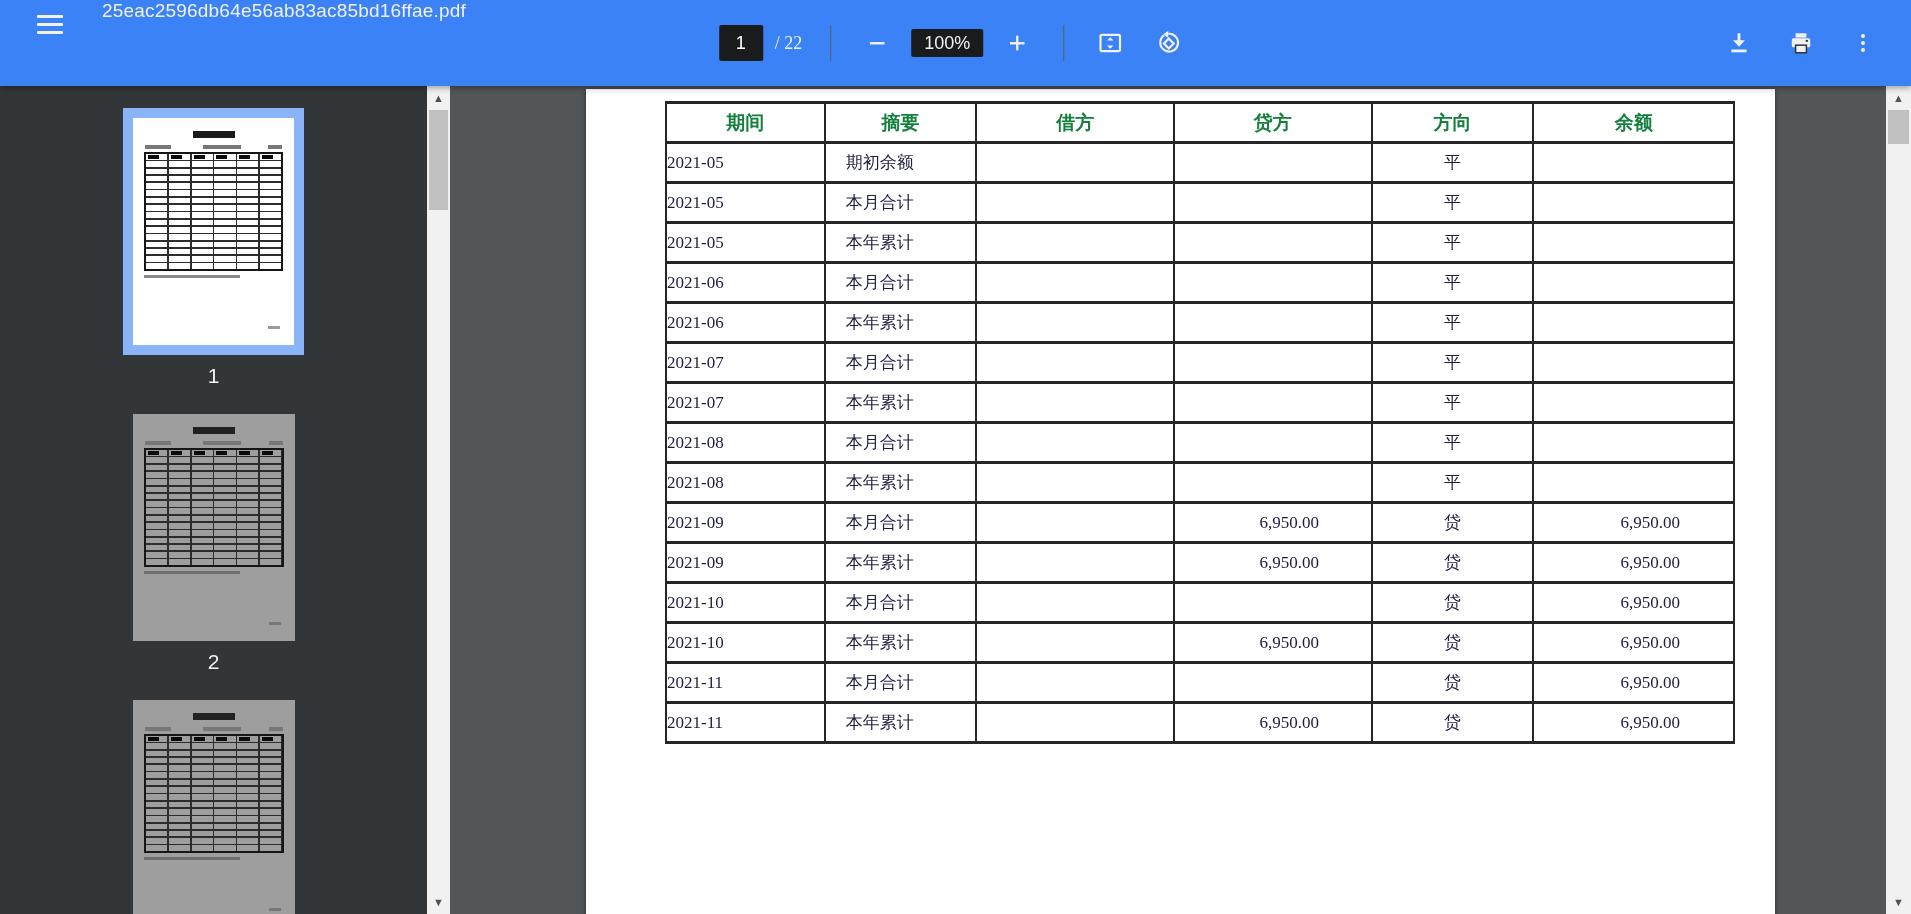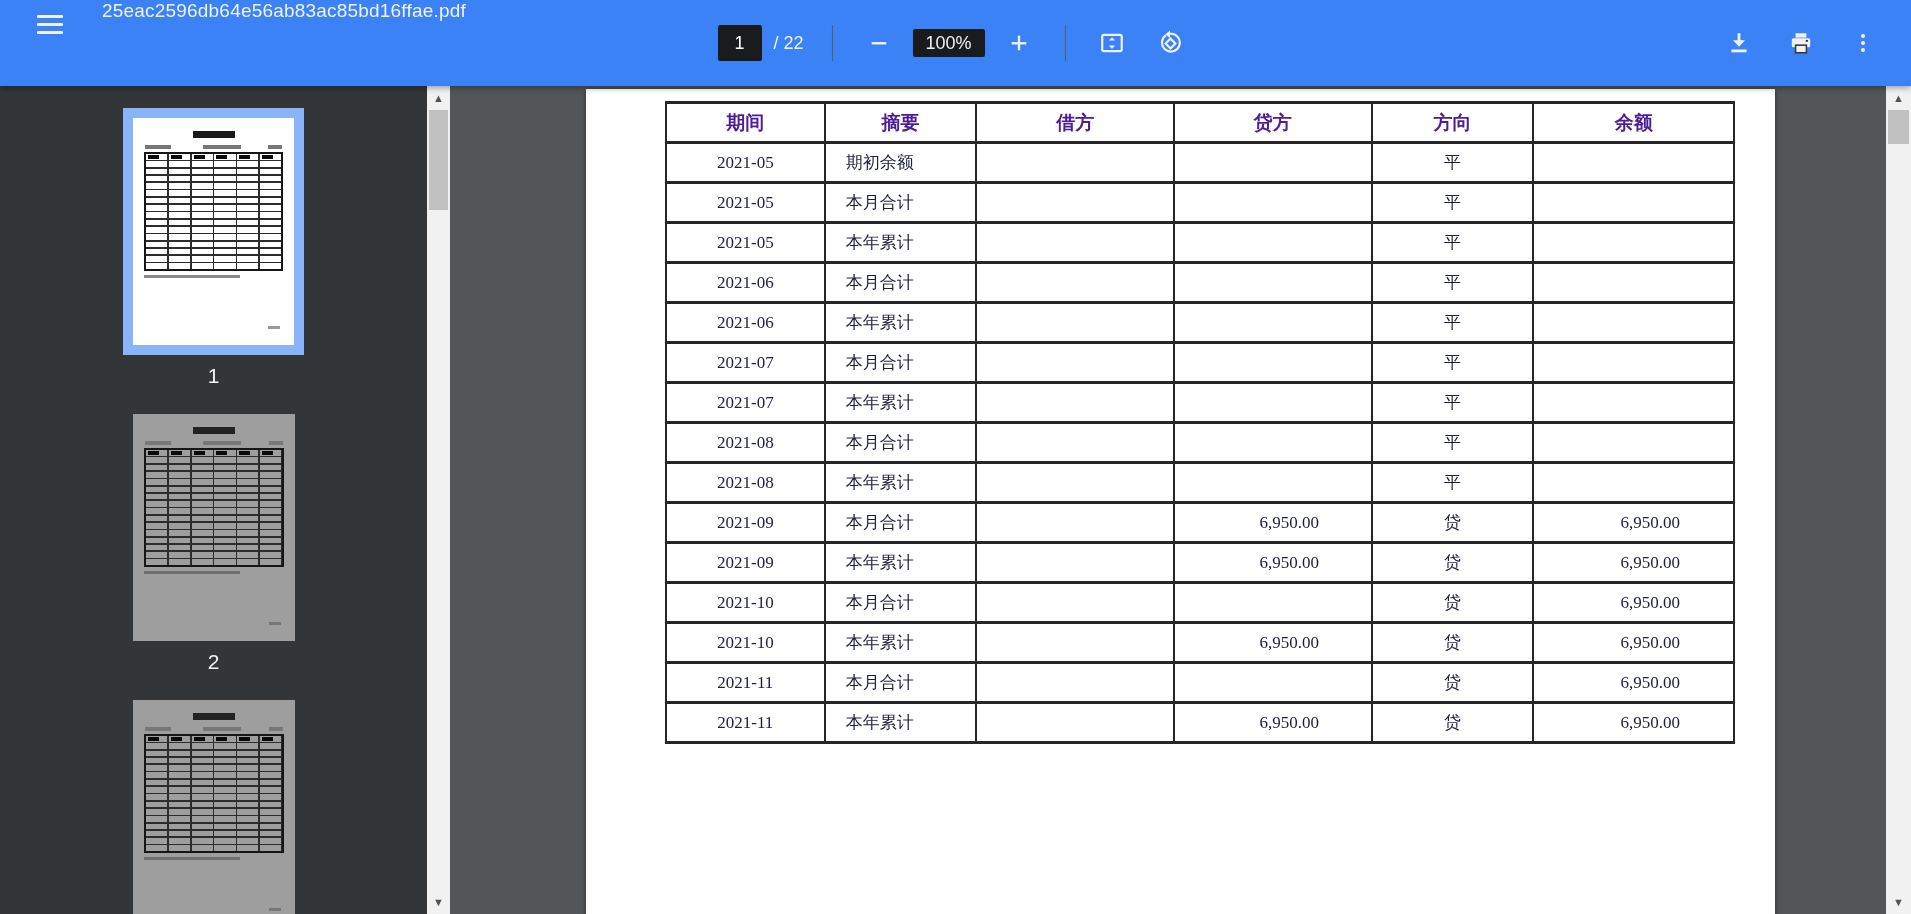--- a/index.html
+++ b/index.html
@@ -17,21 +17,21 @@
   .hamburger { width:26px; }
   .hamburger div { height:3px; background:#f1f1f1; margin:5px 0; border-radius:1px; }
   .file-title { margin-left:28px; font-size:19px; color:#f1f1f1; letter-spacing:.2px;
                 white-space:nowrap; overflow:hidden; max-width:560px; }
 
   .tb-center { position:absolute; left:50%; top:0; height:100%; transform:translateX(-50%);
                display:flex; align-items:center; gap:10px; }
   .page-input { width:44px; height:36px; background:#191b1c; border:none; color:#fff;
                 text-align:center; font-size:18px; border-radius:2px;
                 font-family:"Liberation Sans",sans-serif; }
-  .page-total { font-size:18px; color:#f1f1f1; margin:0 6px 0 2px; white-space:nowrap; }
+  .page-total { font-size:18px; color:#f1f1f1; margin:0 6px 0 2px; white-space:nowrap;font-family:Liberation Serif, serif; }
   .tb-sep { width:1px; height:36px; background:#5a5e61; margin:0 12px; }
   .zoom-box { min-width:72px; height:28px; background:#191b1c; color:#f1f1f1;
               display:flex; align-items:center; justify-content:center;
               font-size:18px; border-radius:2px; }
 
   .tb-right { position:absolute; right:24px; top:0; height:100%;
               display:flex; align-items:center; gap:14px; }
 
   
   .content { position:relative; display:flex; height:828px; }
@@ -92,22 +92,22 @@
   table.ledger col.c-period   { width:14.86%; }
   table.ledger col.c-summary  { width:14.21%; }
   table.ledger col.c-debit    { width:18.50%; }
   table.ledger col.c-credit   { width:18.50%; }
   table.ledger col.c-dir      { width:15.14%; }
   table.ledger col.c-balance  { width:18.79%; }
   table.ledger th, table.ledger td {
       border-left:2px solid #26262a; border-right:2px solid #26262a;
       border-top:3px solid #26262a; border-bottom:3px solid #26262a;
       height:40px; font-size:17px; overflow:hidden; white-space:nowrap; }
-  table.ledger th { font-size:19px; font-weight:bold; text-align:center; color:#4c1d95; }
-  td.period { text-align:center;margin-left:8px; }
+  table.ledger th { font-size:19px; font-weight:bold; text-align:center; color:#15803d; }
+  td.period { text-align:left;margin-left:8px; }
   td.summary { text-align:left; padding-left:20px; }
   td.debit, td.credit, td.balance { text-align:center; padding-right:5px;padding-left:38px; }
   td.direction { text-align:center; }
 </style>
 </head>
 <body>
 
 <div class="toolbar">
   <button class="tb-btn menu-btn">
     <span class="hamburger">

